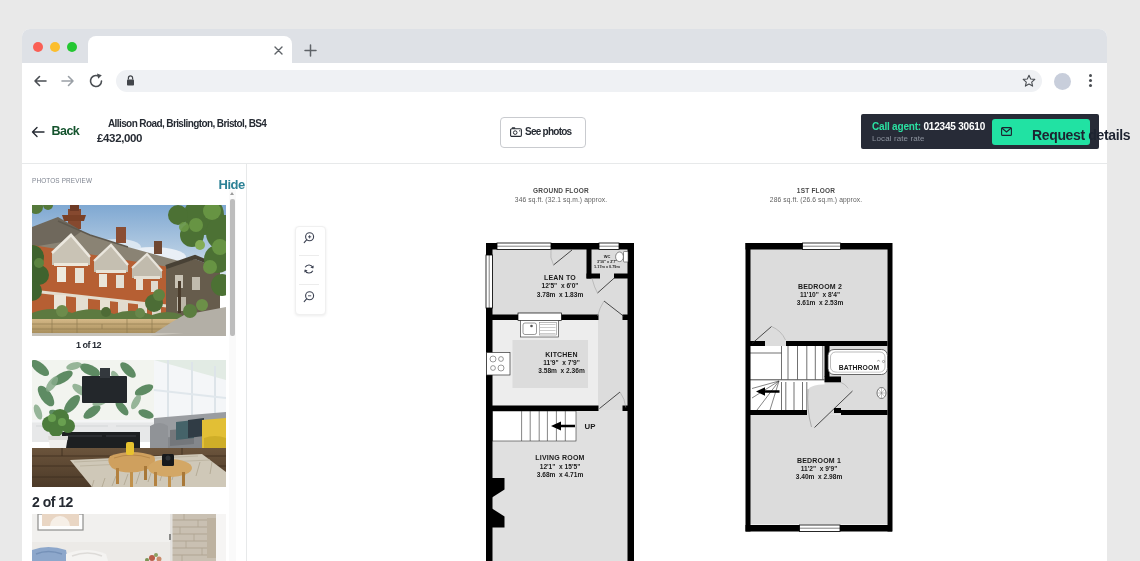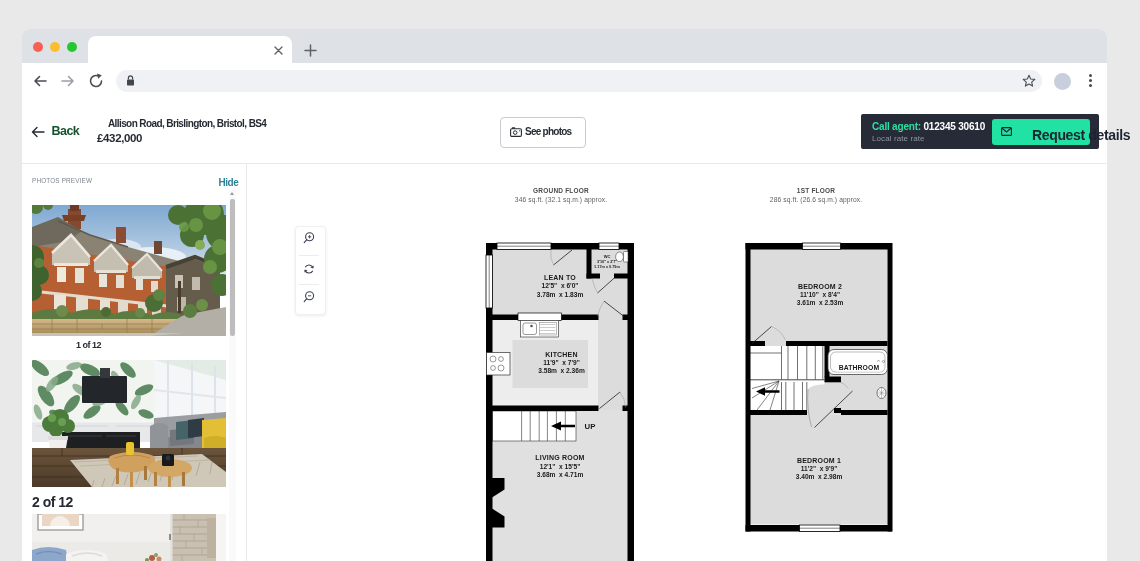--- a/index.html
+++ b/index.html
@@ -87,21 +87,21 @@
     <path d="M0.8 1 L5.5 5 L10.2 1" stroke="#1d2330" stroke-width="1.1" fill="none"></path>
   </svg>
 <div class="abs" style="left:1016px;top:126.5px;font-size:14px;font-weight:bold;color:#1d2330;letter-spacing:-0.35px;margin-left:16px;">Request details</div>
 
 <div class="abs" style="left:22px;top:162.5px;width:1085px;height:1px;background:#e7e9ea;"></div>
 
 <div class="abs" style="left:246px;top:163px;width:1px;height:398px;background:#e7e9ea;"></div>
 
 <div class="abs" style="left:32px;top:177px;font-size:6.4px;color:#7e8490;letter-spacing:0.15px;">PHOTOS PREVIEW</div>
 
-<div class="abs" style="left:218.5px;top:176.5px;font-size:10px;font-weight:bold;color:#2d8296;letter-spacing:-0.45px;">Hide</div>
+<div class="abs" style="left:218.5px;top:176.5px;font-size:13px;font-weight:bold;color:#2d8296;letter-spacing:-0.45px;">Hide</div>
 
 <div class="abs" style="left:229px;top:190px;width:7px;height:371px;background:#fafafa;"></div>
 <div class="abs" style="left:230px;top:199px;width:5px;height:137px;background:#bdbdbd;border-radius:2px;"></div>
 <div class="abs" style="left:230px;top:192px;width:0;height:0;border-left:2.5px solid transparent;border-right:2.5px solid transparent;border-bottom:3.5px solid #9a9a9a;"></div>
 
 <svg class="abs" style="left:32px;top:204.5px;" width="194" height="131" viewBox="0 0 194 131">
   <defs>
     <linearGradient id="sky" x1="0" y1="0" x2="0" y2="1">
       <stop offset="0" stop-color="#7fa8d2"></stop>
         <stop offset="0.6" stop-color="#b3cbe2"></stop>

